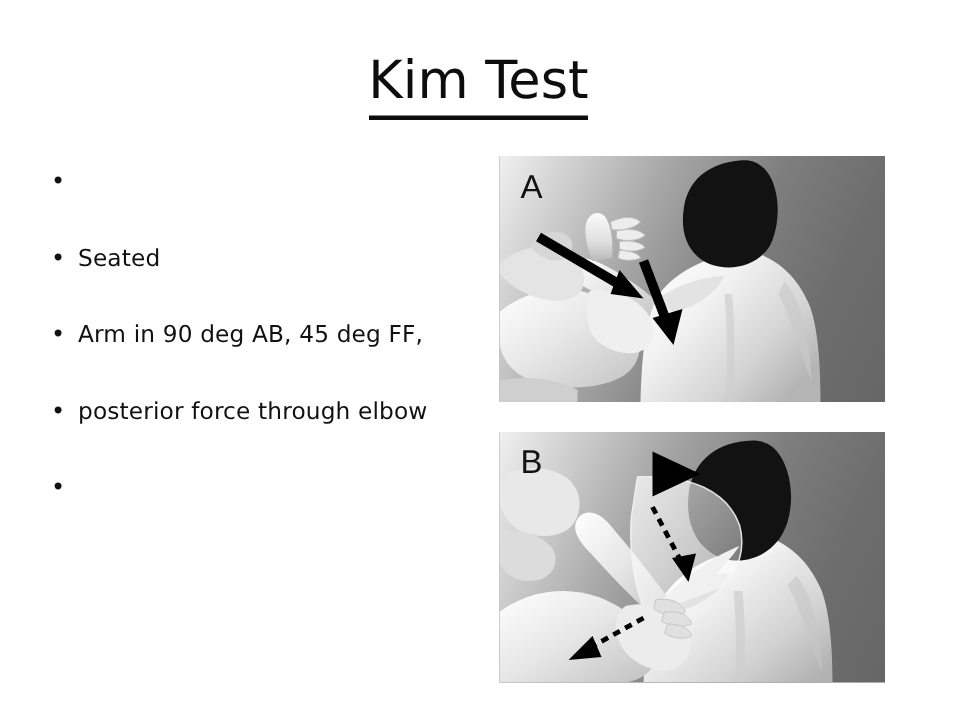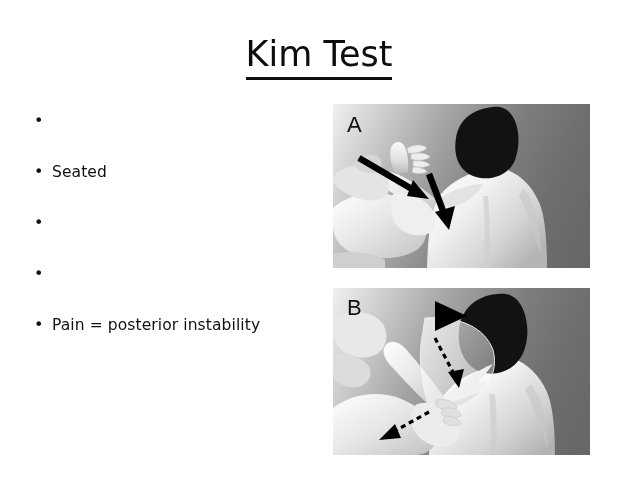--- a/index.html
+++ b/index.html
@@ -135,29 +135,30 @@
       <div class="bullet-dot">•</div>
     </div>
 
     <div class="bullet-row">
       <div class="bullet-dot">•</div>
       <div class="bullet-text">Seated</div>
     </div>
 
     <div class="bullet-row">
       <div class="bullet-dot">•</div>
-    </div>
-
-    <div class="bullet-row">
-      <div class="bullet-dot">•</div>
-    </div>
-
-    <div class="bullet-row">
-      <div class="bullet-dot">•</div>
-      <div class="bullet-text">Pain = posterior instability</div>
+      <div class="bullet-text">Arm in 90 deg AB, 45 deg FF,</div>
+    </div>
+
+    <div class="bullet-row">
+      <div class="bullet-dot">•</div>
+      <div class="bullet-text">posterior force through elbow</div>
+    </div>
+
+    <div class="bullet-row">
+      <div class="bullet-dot">•</div>
     </div>
 
   </div>
 
   <div class="panel" id="panel-a">
     <div class="panel-bg"></div>
 
     <svg class="fig-svg" viewBox="0 0 257 164" preserveAspectRatio="none">
       <defs>
         <linearGradient id="skinA" x1="0" y1="0" x2="1" y2="1">

